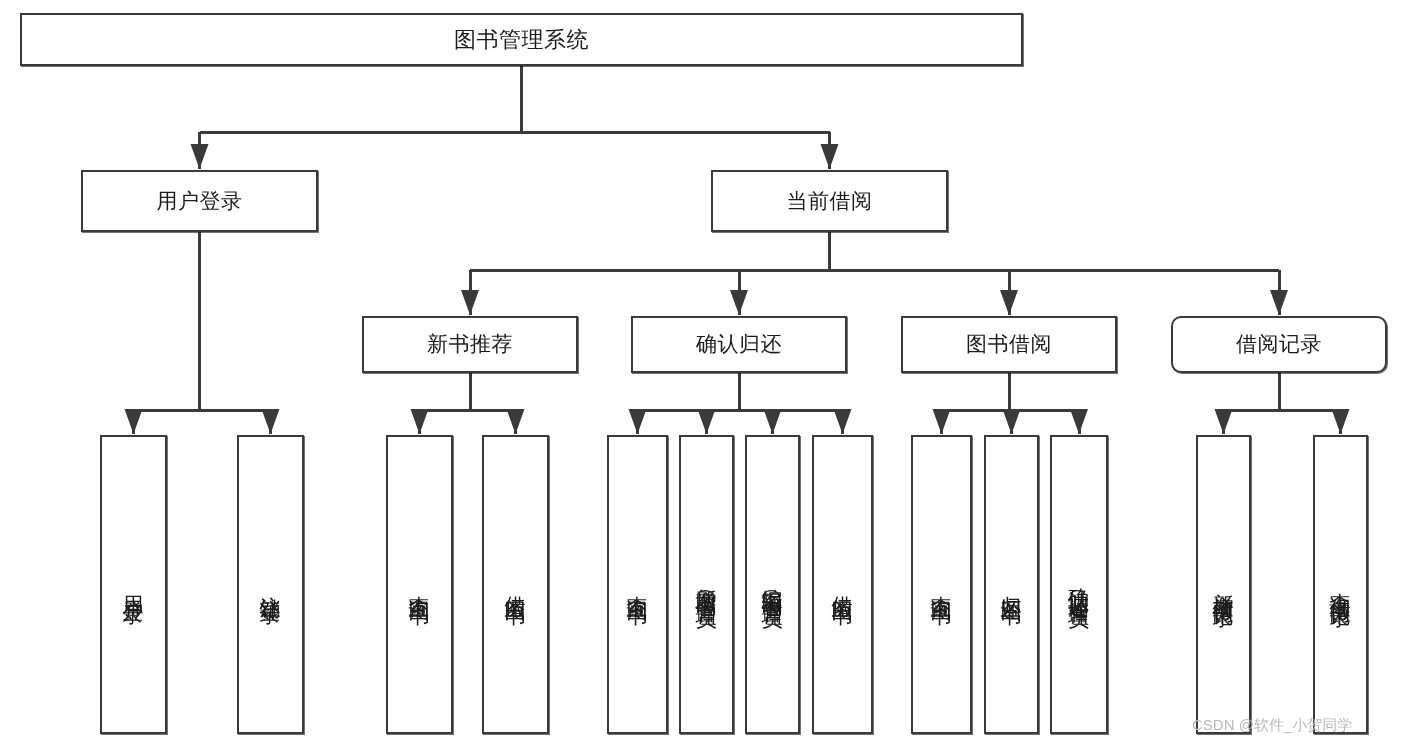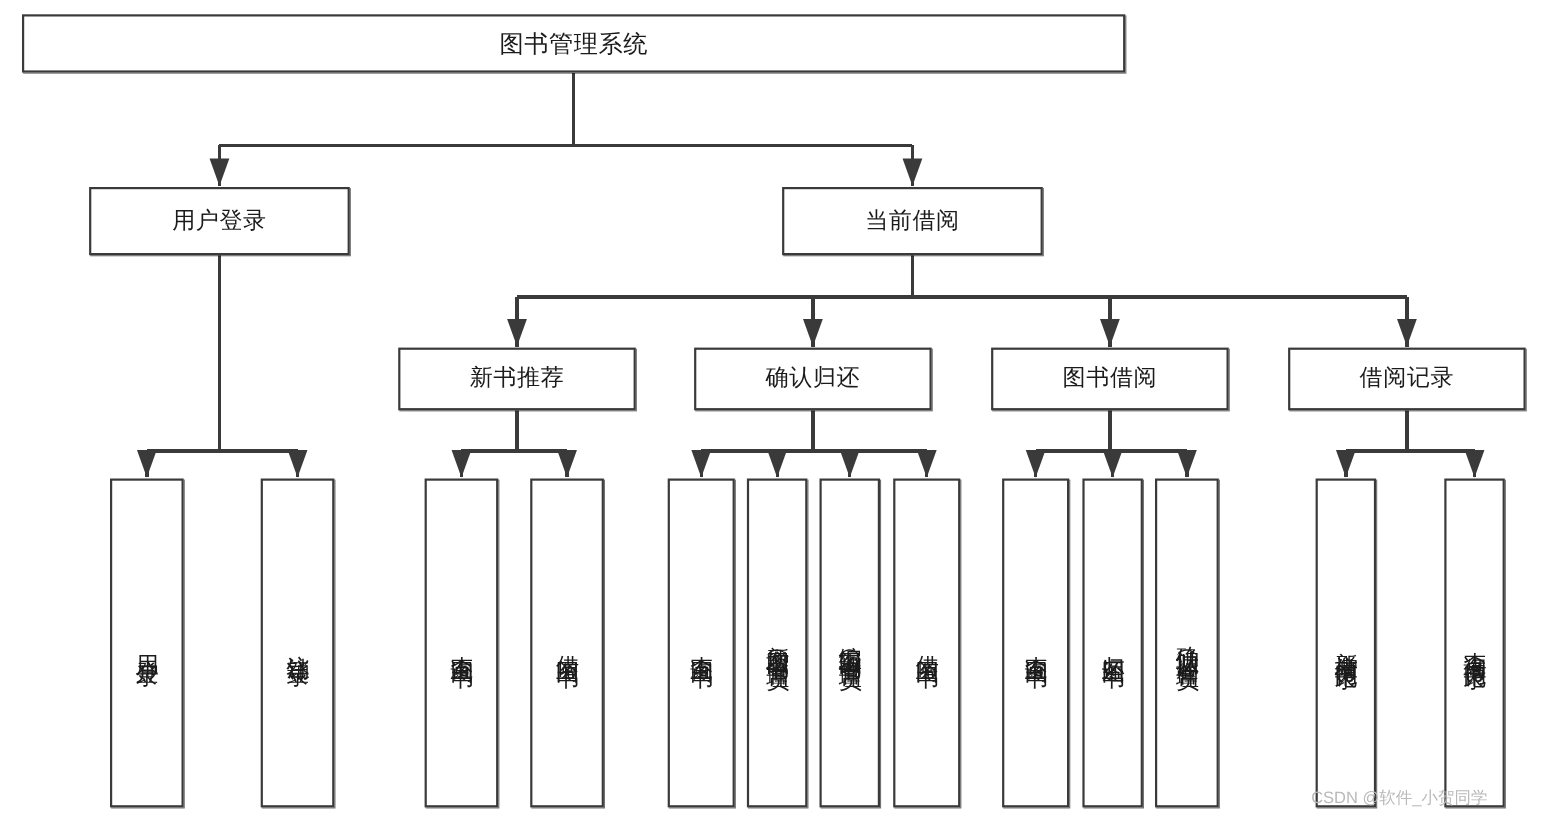--- a/index.html
+++ b/index.html
@@ -136,21 +136,21 @@
       </div>
       <div class="node-box" style="left: 362px; top: 316px; width: 216px; height: 57px;">
         <span class="node-label">新书推荐</span>
       </div>
       <div class="node-box" style="left: 631px; top: 316px; width: 216px; height: 57px;">
         <span class="node-label">确认归还</span>
       </div>
       <div class="node-box" style="left: 901px; top: 316px; width: 216px; height: 57px;">
         <span class="node-label">图书借阅</span>
       </div>
-      <div class="node-box" style="left: 1171px; top: 316px; width: 216px; height: 57px;">
+      <div class="node-box" style="left: 1171px; top: 316px; width: 216px; height: 57px; border-radius: 10px;">
         <span class="node-label">借阅记录</span>
       </div>
       <div class="node-box vertical" style="left: 100px; top: 435px; width: 67px; height: 299px;">
         <span class="node-label">用户登录</span>
       </div>
       <div class="node-box vertical" style="left: 237px; top: 435px; width: 67px; height: 299px;">
         <span class="node-label">注销登录</span>
       </div>
       <div class="node-box vertical" style="left: 386px; top: 435px; width: 67px; height: 299px;">
         <span class="node-label">查询图书</span>

